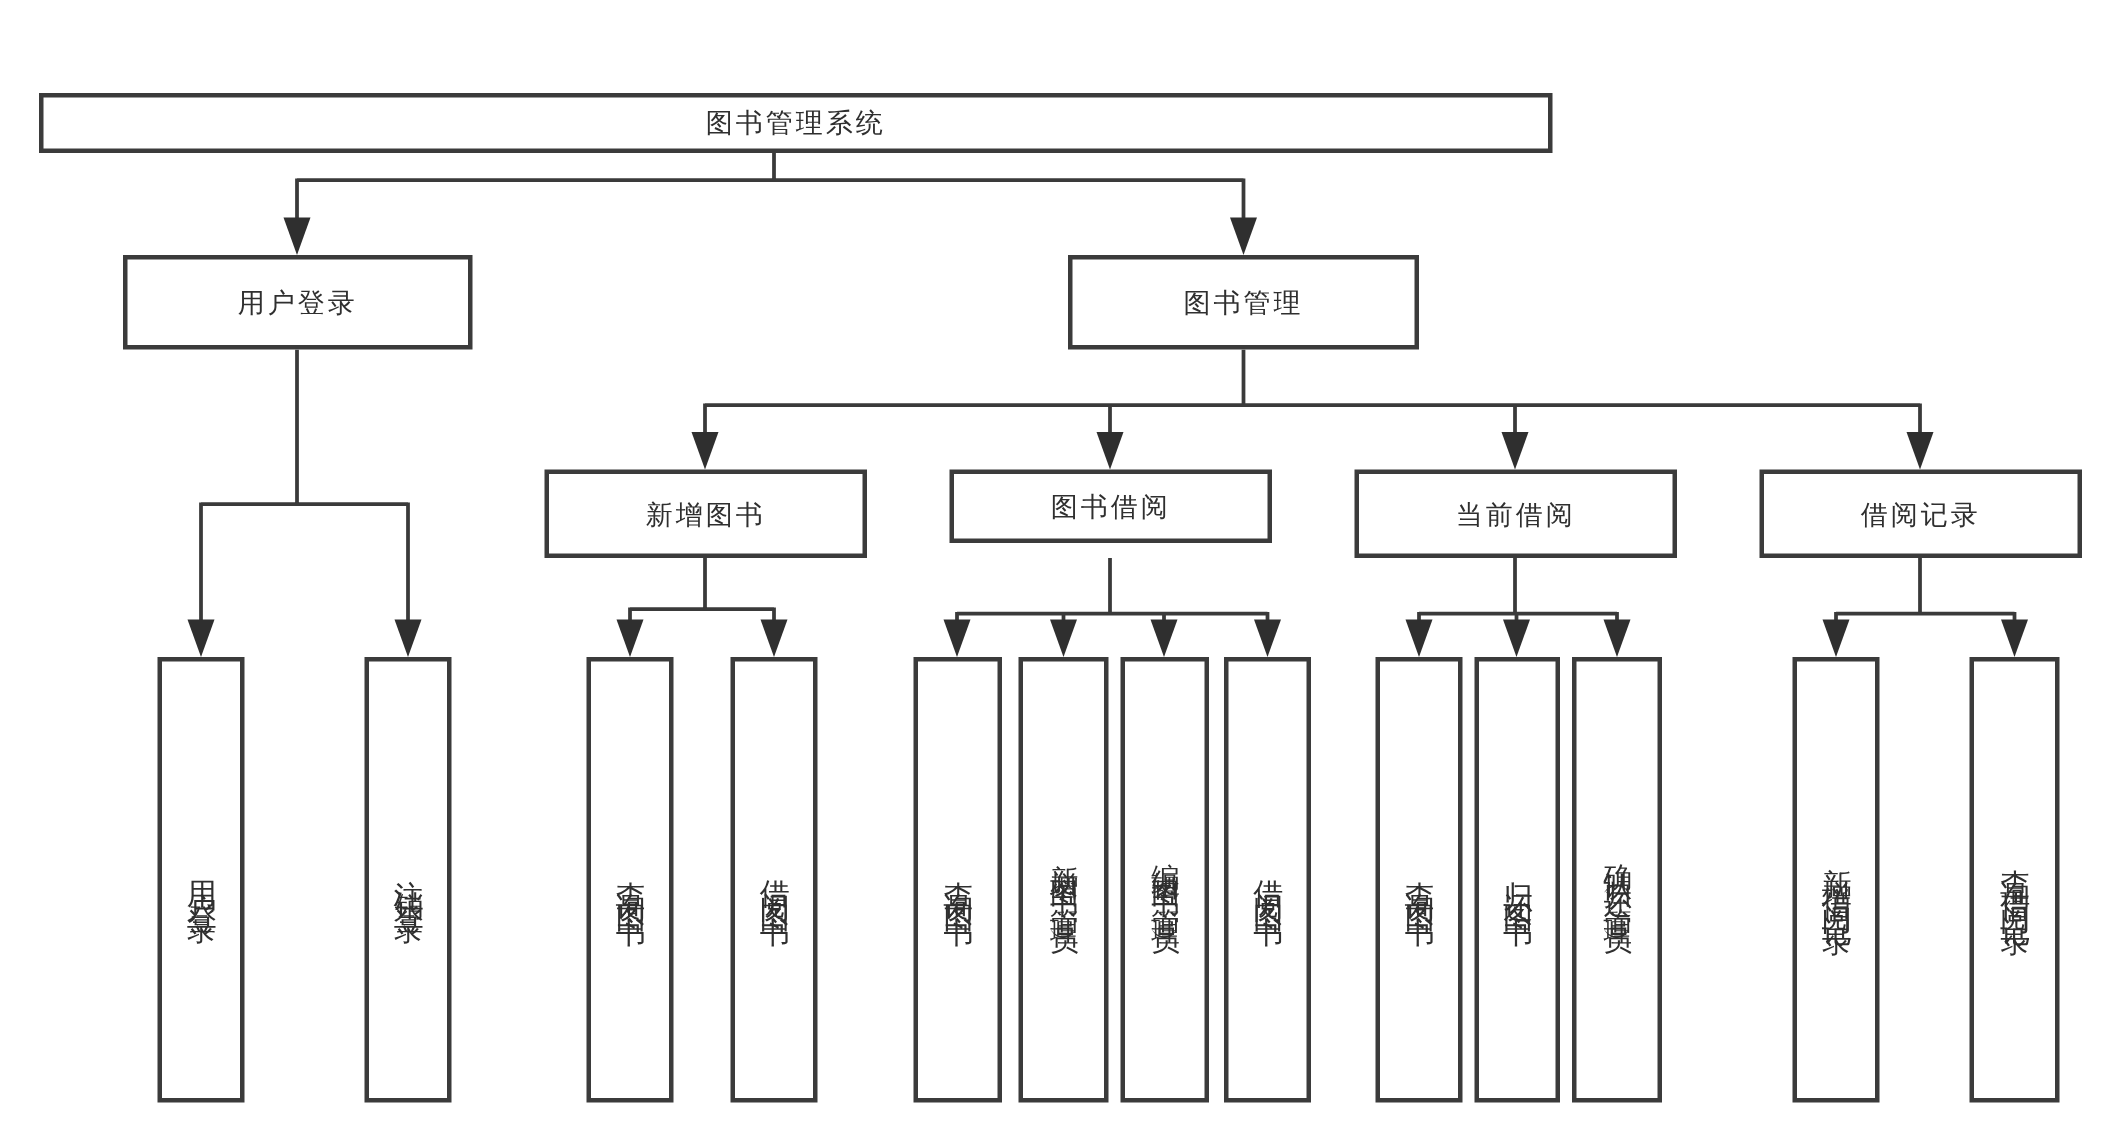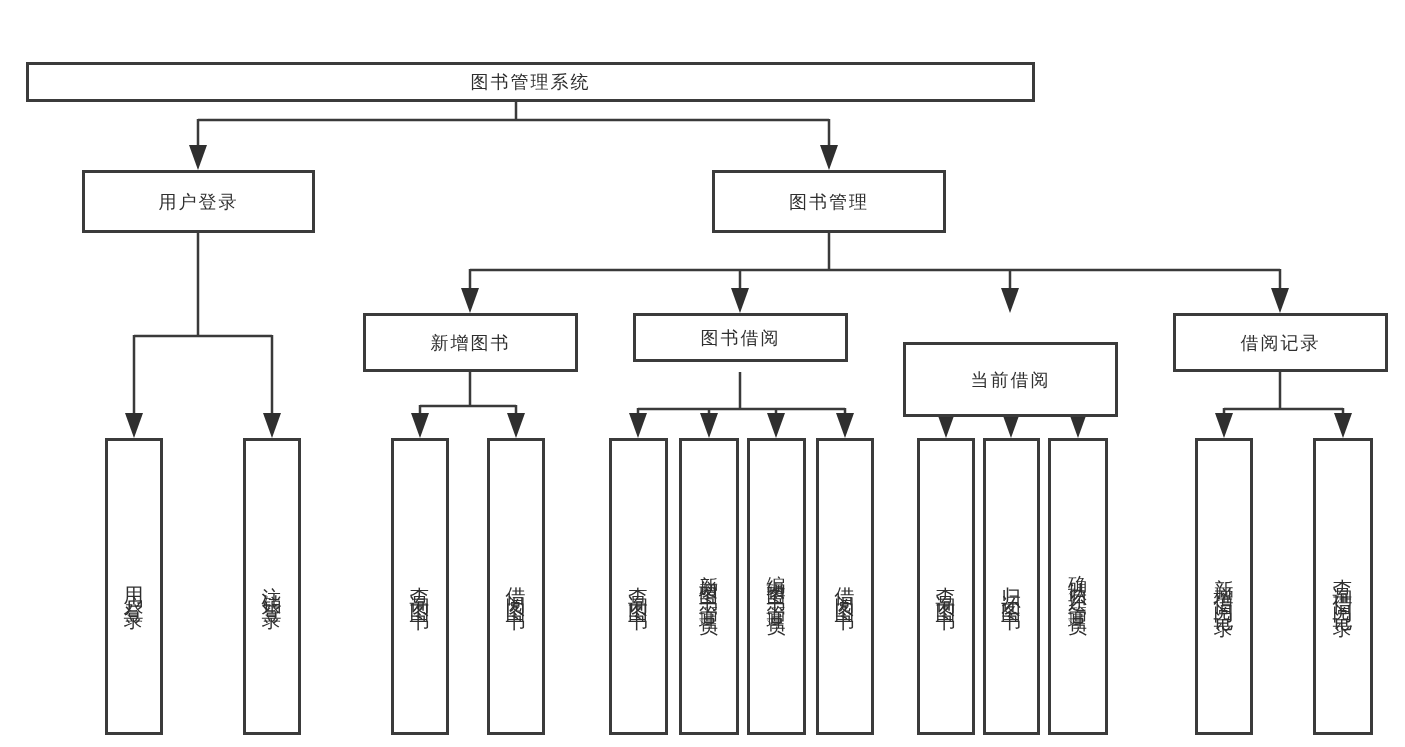--- a/index.html
+++ b/index.html
@@ -104,21 +104,21 @@
     <polygon fill="#2f2f2f" points="1343,438 1334,413 1352,413"></polygon>
   </svg>
 
   <div class="node hnode" style="left:26px; top:14px; width:1009px; height:40px;margin-top:48px;">图书管理系统</div>
 
   <div class="node hnode" style="left:82px; top:170px; width:233px; height:63px;">用户登录</div>
   <div class="node hnode" style="left:712px; top:170px; width:234px; height:63px;text-align:center;">图书管理</div>
 
   <div class="node hnode" style="left:363px; top:313px; width:215px; height:59px;">新增图书</div>
   <div class="node hnode" style="left:633px; top:313px; width:215px; height:49px;">图书借阅</div>
-  <div class="node hnode" style="left:903px; top:313px; width:215px; height:75px;margin-top:29px;">当前借阅</div>
+  <div class="node hnode" style="left:903px; top:313px; width:215px; height:59px;">当前借阅</div>
   <div class="node hnode" style="left:1173px; top:313px; width:215px; height:59px;">借阅记录</div>
 
   <div class="node vnode" style="left:105px; width:58px;">用户登录</div>
   <div class="node vnode" style="left:243px; width:58px;">注销登录</div>
 
   <div class="node vnode" style="left:391px; width:58px;">查询图书</div>
   <div class="node vnode" style="left:487px; width:58px;">借阅图书</div>
 
   <div class="node vnode" style="left:609px; width:59px;">查询图书</div>
   <div class="node vnode tight" style="left:679px; width:60px;">新增图书（管理员）</div>

